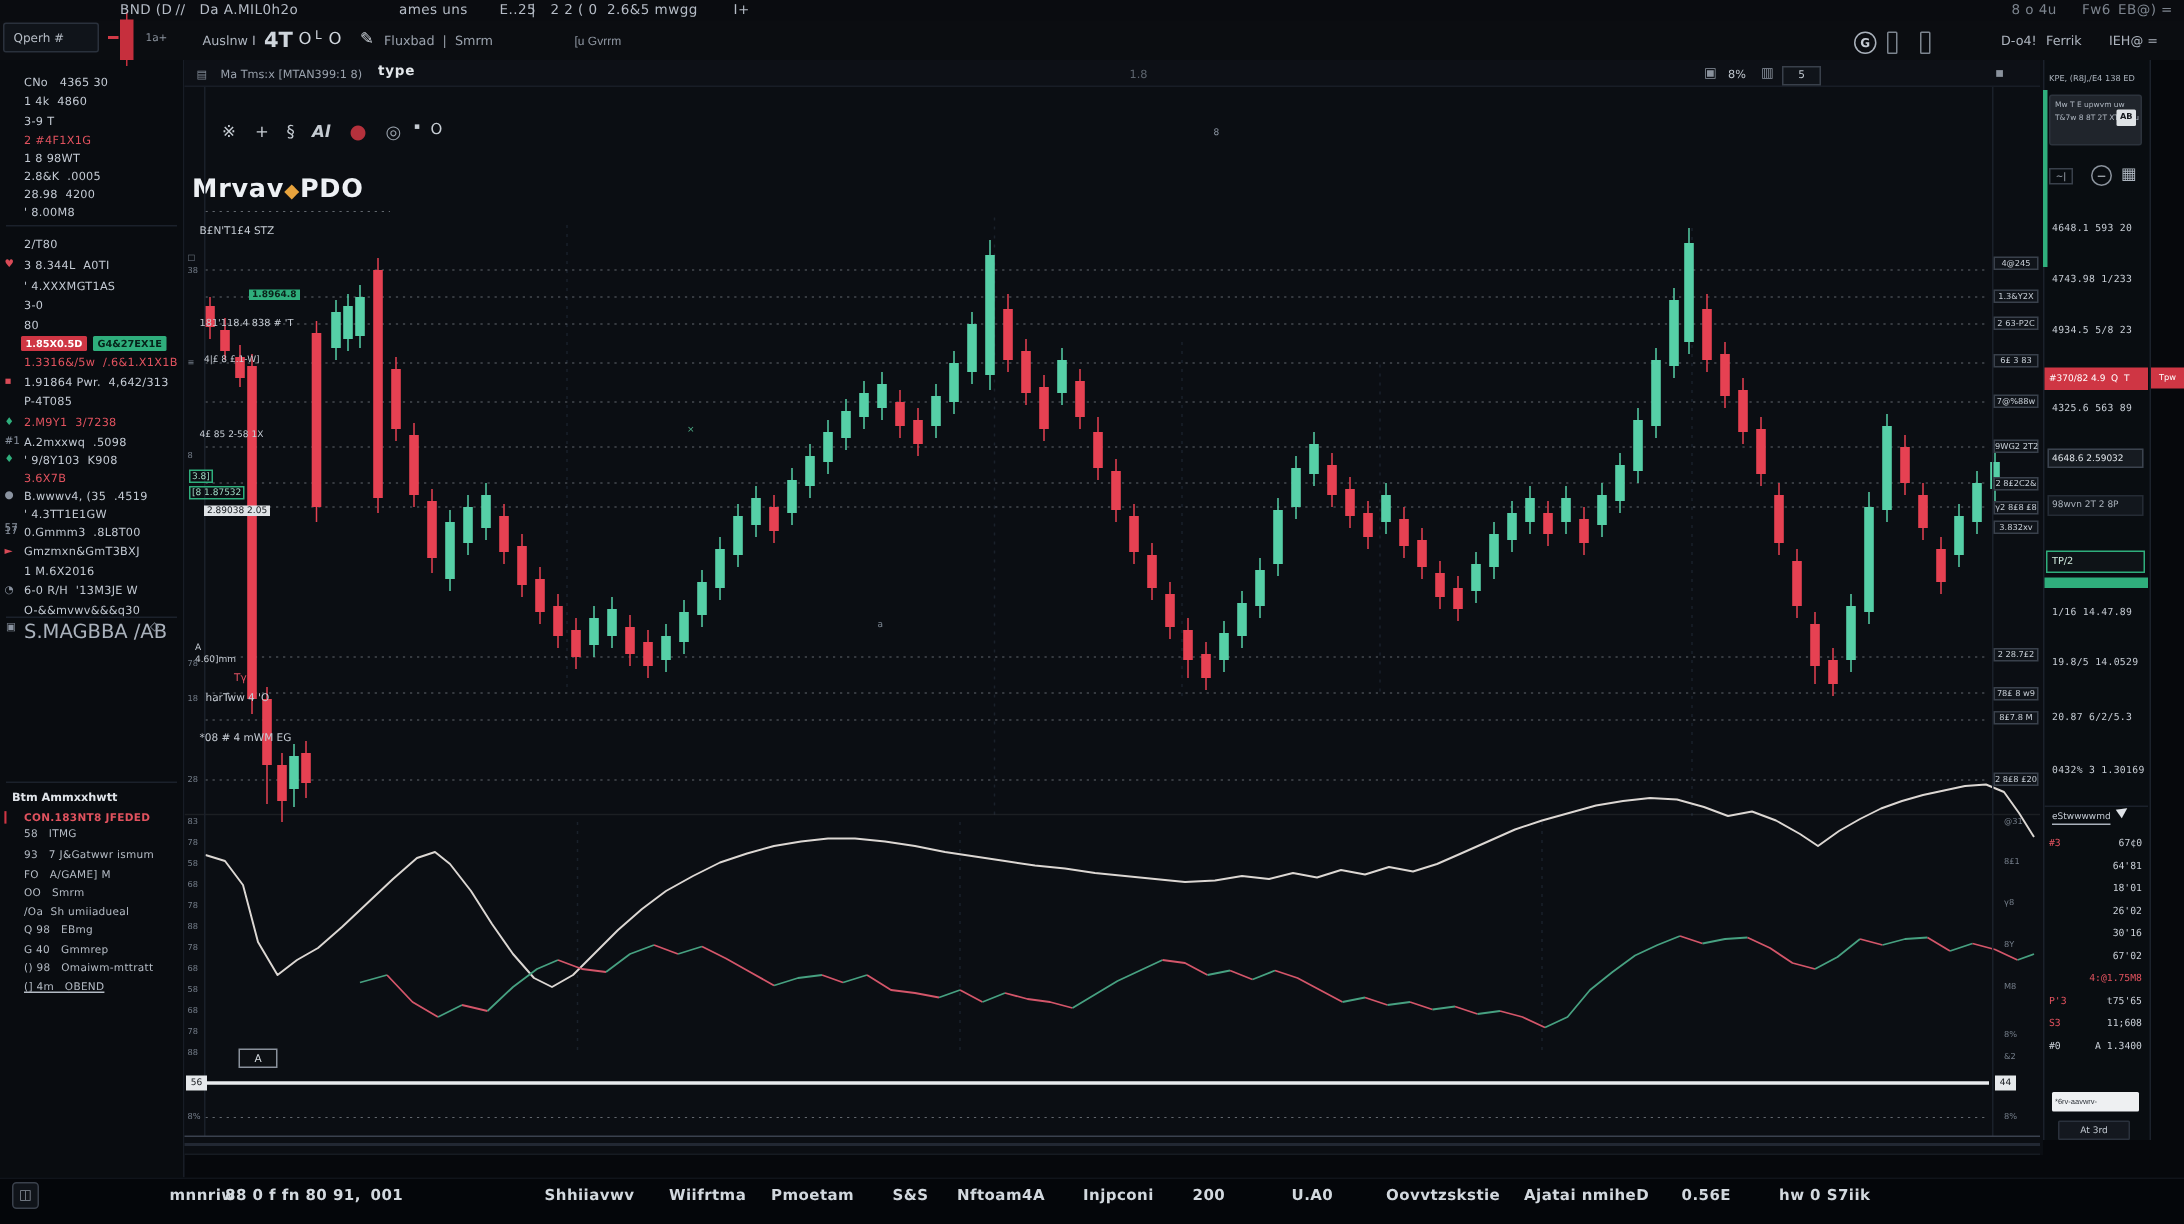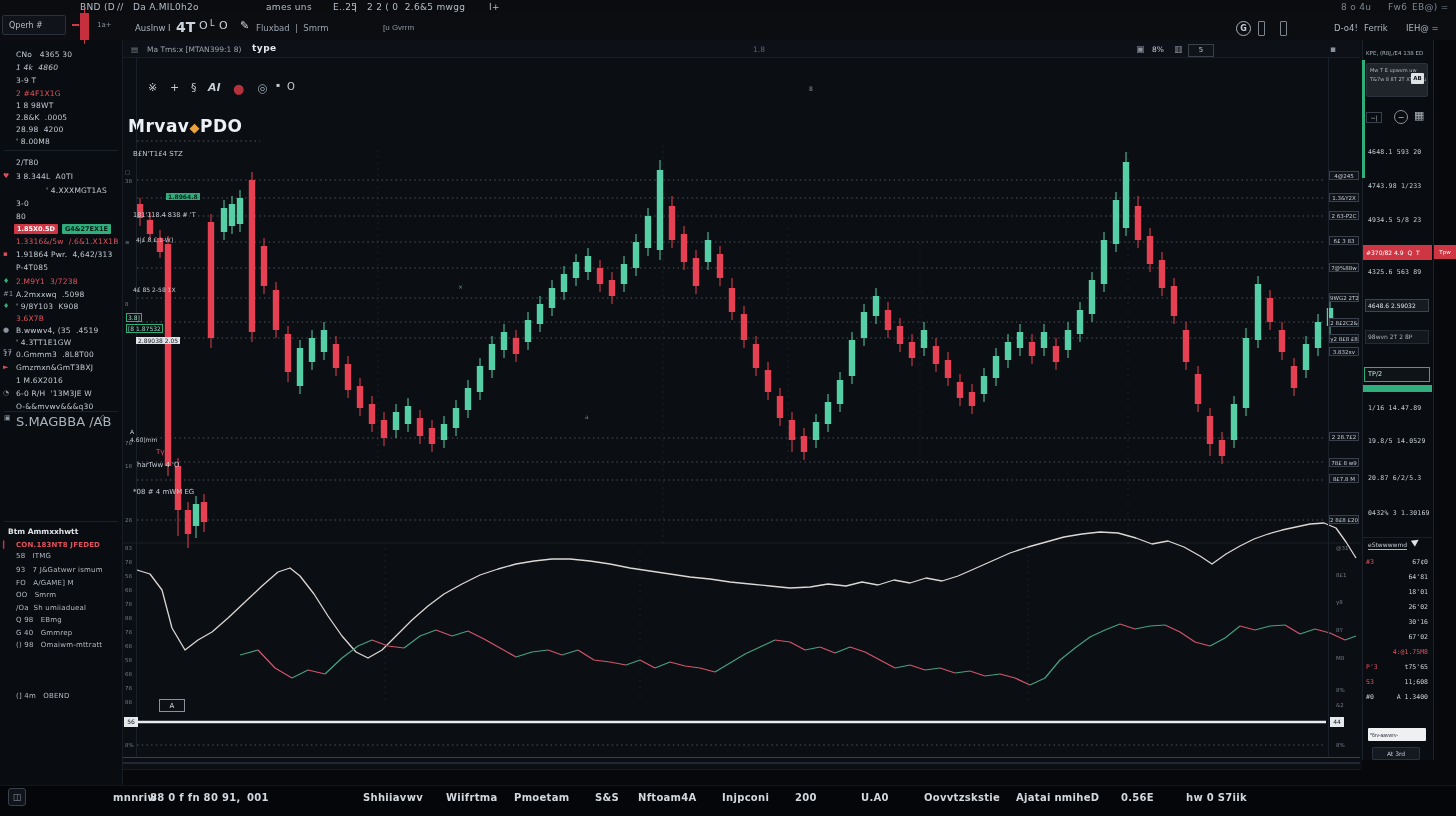--- a/index.html
+++ b/index.html
@@ -451,31 +451,31 @@
     <div class="a tool-icon t" style="left: 210px; font-size: 8px;">L</div>
     <div class="a tool-icon t" style="left: 219px; font-size: 11px;">O</div>
     <div class="a tool-icon t" style="left: 240px; font-size: 11px;">✎</div>
     <div class="a tool-text t" style="left: 1318px; margin-left: 16px;">D-o4!</div>
     <div class="a tool-text t" style="left: 1364px;">Ferrik</div>
     <div class="a tool-text t" style="left: 1406px;">IEH@ =</div>
     <div class="a t" style="left: 1136px; top: 44px; font-size: 9px; color: rgb(138, 146, 157);">▣</div>
     <div class="a t" style="left: 1174px; top: 44px; font-size: 9px; color: rgb(138, 146, 157);">▥</div>
     <div class="a t" style="left: 1330px; top: 44px; font-size: 9px; color: rgb(138, 146, 157);">▪</div>
     <div class="a sb-row t" style="top: 50px;">CNo   4365 30</div>
-    <div class="a sb-row t" style="top: 63px; font-style: italic;">1 4k  4860</div>
+    <div class="a sb-row t" style="top: 63px;">1 4k  4860</div>
     <div class="a sb-row t" style="top: 76px;">3-9 T</div>
     <div class="a sb-row t" style="top: 89px; color: rgb(224, 82, 94);">2 #4F1X1G</div>
     <div class="a sb-row t" style="top: 101px;">1 8 98WT</div>
     <div class="a sb-row t" style="top: 113px;">2.8&amp;K  .0005</div>
     <div class="a sb-row t" style="top: 125px;">28.98  4200</div>
     <div class="a sb-row t" style="top: 137px;">' 8.00M8</div>
     <div class="a sb-row t" style="top: 158px;">2/T80</div>
     <div class="a sb-row t" style="top: 172px;">3 8.344L  A0TI</div>
     <div class="a sb-icon t" style="top: 172px; color: rgb(217, 75, 87);">♥</div>
-    <div class="a sb-row t" style="top: 186px; margin-left: 30px;">' 4.XXXMGT1AS</div>
+    <div class="a sb-row t" style="top: 186px;">' 4.XXXMGT1AS</div>
     <div class="a sb-row t" style="top: 199px;">3-0</div>
     <div class="a sb-row t" style="top: 212px;">80</div>
     <div class="a badge" style="left: 14px; top: 224px; background: rgb(207, 54, 68); color: rgb(255, 255, 255);">1.85X0.5D</div>
     <div class="a badge" style="left: 62px; top: 224px; background: rgb(47, 174, 124); color: rgb(6, 35, 26);">G4&amp;27EX1E</div>
     <div class="a sb-row t" style="top: 237px; color: rgb(224, 82, 94);">1.3316&amp;/5w  /.6&amp;1.X1X1B</div>
     <div class="a sb-row t" style="top: 250px;">1.91864 Pwr.  4,642/313</div>
     <div class="a sb-icon t" style="top: 250px; color: rgb(217, 75, 87);">▪</div>
     <div class="a sb-row t" style="top: 263px;">P-4T085</div>
     <div class="a sb-row t" style="top: 277px; color: rgb(224, 82, 94);">2.M9Y1  3/7238</div>
     <div class="a sb-icon t" style="top: 277px; color: rgb(47, 174, 124);">♦</div>
@@ -502,21 +502,21 @@
     <div class="a tree-row t" style="top: 541px; color: rgb(224, 82, 94); font-weight: bold;">CON.183NT8 JFEDED</div>
     <div class="a sb-icon t" style="top: 541px; color: rgb(207, 54, 68);">▎</div>
     <div class="a tree-row t" style="top: 522px; margin-top: 30px;">58   ITMG</div>
     <div class="a tree-row t" style="top: 566px;">93   7 J&amp;Gatwwr ismum</div>
     <div class="a tree-row t" style="top: 579px;">FO   A/GAME] M</div>
     <div class="a tree-row t" style="top: 591px;">OO   Smrm</div>
     <div class="a tree-row t" style="top: 604px;">/Oa  Sh umiiadueal</div>
     <div class="a tree-row t" style="top: 616px;">Q 98   EBmg</div>
     <div class="a tree-row t" style="top: 629px;">G 40   Gmmrep</div>
     <div class="a tree-row t" style="top: 641px;">() 98   Omaiwm-mttratt</div>
-    <div class="a tree-row t" style="top: 692px;">(] 4m   OBEND</div>
+    <div class="a tree-row t" style="top: 654px; text-decoration: underline;">(] 4m   OBEND</div>
     <div class="a chart-icon t" style="left: 148px; font-size: 11px;">※</div>
     <div class="a chart-icon t" style="left: 170px; font-size: 11px;">+</div>
     <div class="a chart-icon t" style="left: 191px; font-size: 11px;">§</div>
     <div class="a chart-icon t" style="left: 208px; font-size: 11px; font-weight: bold; font-style: italic;">Al</div>
     <div class="a chart-icon t" style="left: 233px; font-size: 13px; color: rgb(181, 49, 60);">●</div>
     <div class="a chart-icon t" style="left: 257px; font-size: 12px; color: rgb(154, 163, 173);">◎</div>
     <div class="a chart-icon t" style="left: 276px; font-size: 6px;">▪</div>
     <div class="a chart-icon t" style="left: 287px; font-size: 10px;">O</div>
     <div class="a ann t" style="left: 133px; top: 150px; font-size: 7px;">B£N'T1£4 STZ</div>
     <div class="a ann-bg t" style="left: 166px; top: 193px; font-size: 6px;">1.8964.8</div>

